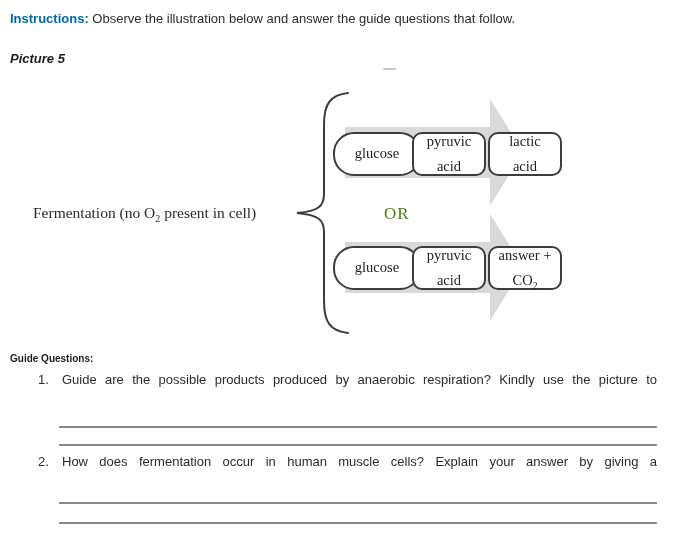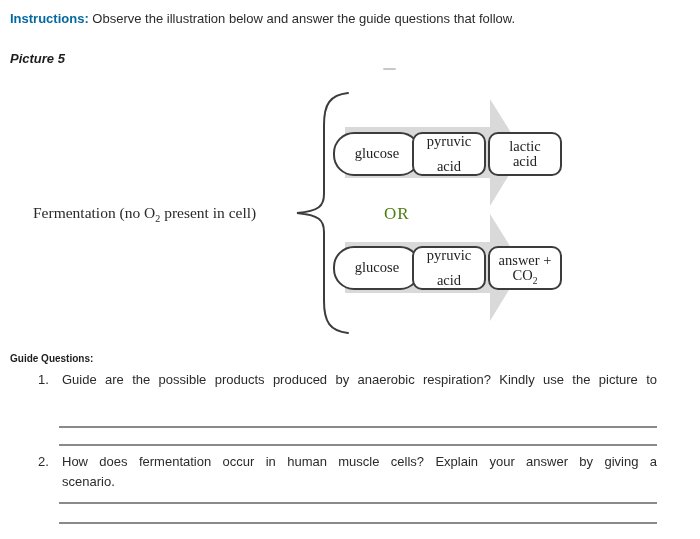--- a/index.html
+++ b/index.html
@@ -43,21 +43,21 @@
     display:flex;flex-direction:column;align-items:center;justify-content:center;
     font-family:"Liberation Serif", serif;
     font-size:14.5px;line-height:15.5px;color:#222222;
     text-align:center;
   }
   .node-box sub{font-size:9.5px;line-height:0;}
   .row1{top:132px;}
   .row2{top:246px;}
   .bx1{left:333px;width:88px;border-radius:21px;}
   .bx2{left:412px;width:74px;justify-content:space-between;}
-  .bx3{left:488px;width:74px;}
+  .bx3{left:488px;width:74px;justify-content:space-between;}
   .or-label{
     left:384px;top:204px;
     font-family:"Liberation Serif", serif;
     font-size:17px;color:#4d7c0f;letter-spacing:1px;
   }
 
   
   .guide-heading{
     left:10px;top:353px;
     font-size:10px;font-weight:bold;color:#1d1d1d;
@@ -142,17 +142,16 @@
   <span class="q-num">1.</span>
   <span class="jline">Guide are the possible products produced by anaerobic respiration? Kindly use the picture to</span>
 </div>
 
 <div class="abs answer-line al1"></div>
 <div class="abs answer-line al2"></div>
 
 <div class="abs question q2">
   <span class="q-num">2.</span>
   <span class="jline">How does fermentation occur in human muscle cells? Explain your answer by giving a</span>
-  <span class="nline">scenario.</span>
 </div>
 
 <div class="abs answer-line al3"></div>
 <div class="abs answer-line al4"></div>
 
 </body></html>

